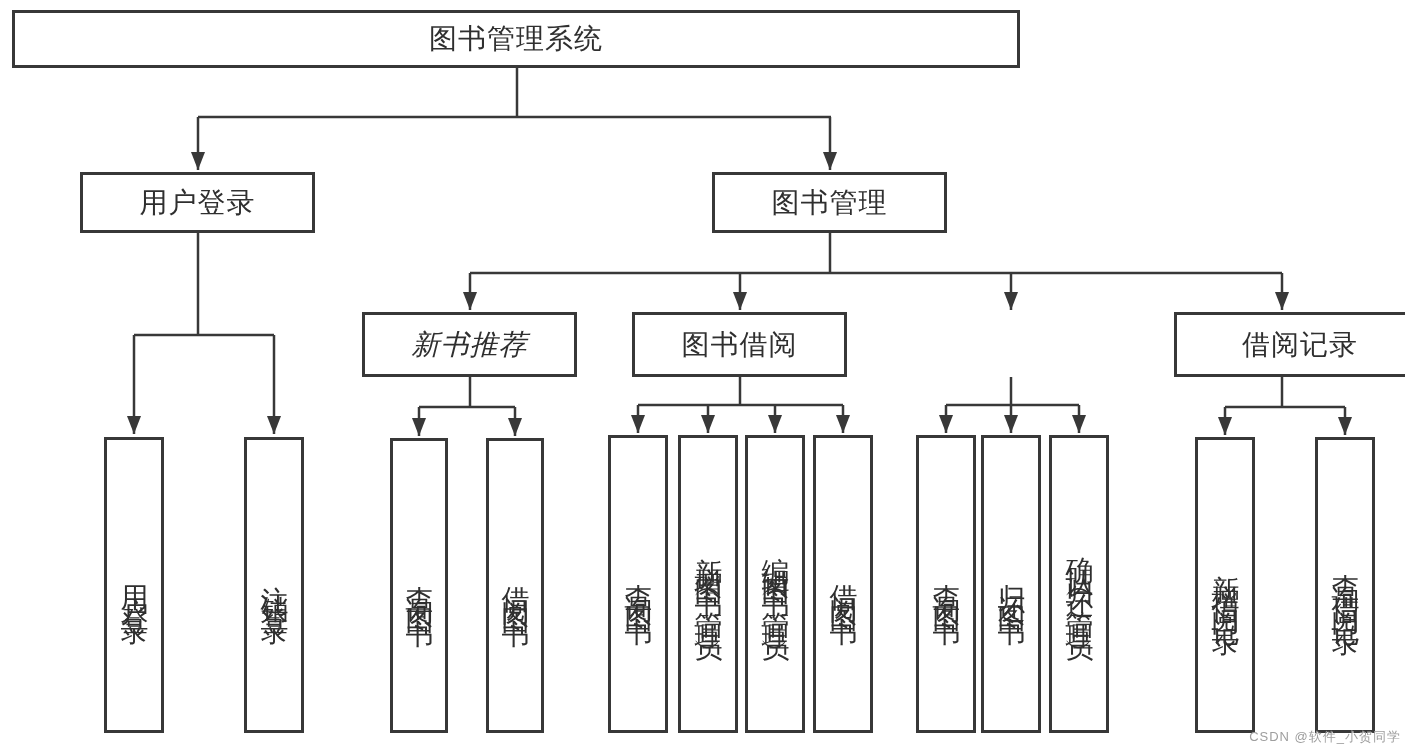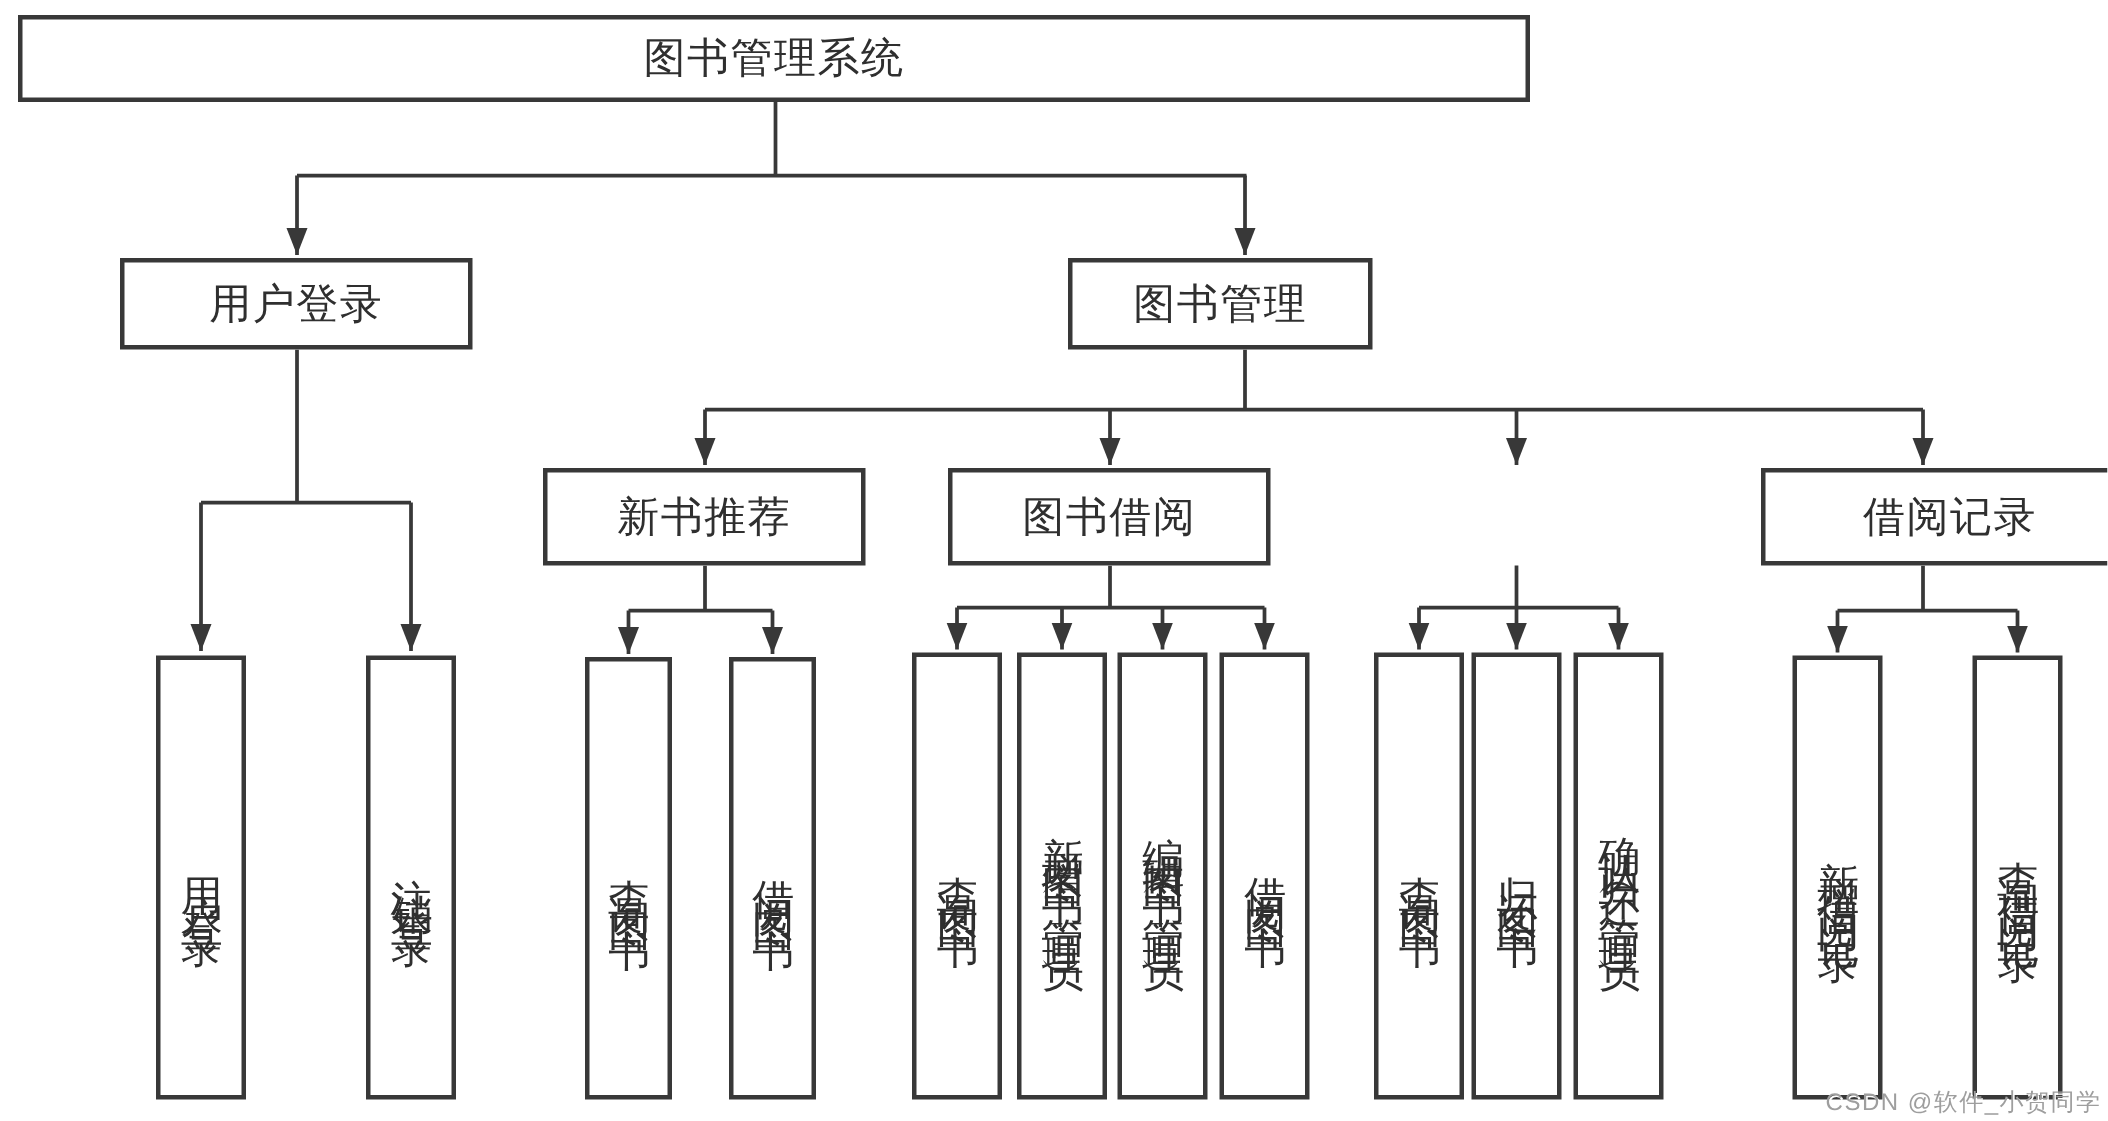--- a/index.html
+++ b/index.html
@@ -45,21 +45,21 @@
     text-orientation: mixed;
     letter-spacing: 11px;
     line-height: 1;
     white-space: nowrap;
   }
   .watermark {
     position: absolute;
     right: 4px;
     bottom: 1px;
     color: #9e9e9e;
-    font-size: 16px;
+    font-size: 13px;
     letter-spacing: 1px;
     z-index: 3;
     text-shadow: 1px 1px 0 #ffffff;
   }
 </style>
 </head>
 <body>
 
 <div class="stage">
 
@@ -109,23 +109,23 @@
       <line x1="1282" y1="377" x2="1282" y2="407"></line>
       <line x1="1225" y1="407" x2="1345" y2="407"></line>
       <line x1="1225" y1="407" x2="1225" y2="435" marker-end="url(#arrowhead)"></line>
       <line x1="1345" y1="407" x2="1345" y2="435" marker-end="url(#arrowhead)"></line>
     </g>
   </svg>
 
   <div class="node" style="left:12px; top:10px; width:1008px; height:58px;">图书管理系统</div>
 
   <div class="node" style="left:80px; top:172px; width:235px; height:61px;">用户登录</div>
-  <div class="node" style="left:712px; top:172px; width:203px; height:61px;">图书管理</div>
+  <div class="node" style="left:712px; top:172px; width:235px; height:61px;">图书管理</div>
 
-  <div class="node" style="left:362px; top:312px; width:215px; height:65px;">新书推荐</div>
+  <div class="node" style="left:362px; top:312px; width:215px; height:65px;font-style:italic;">新书推荐</div>
   <div class="node" style="left:632px; top:312px; width:215px; height:65px;">图书借阅</div>
   <div class="node" style="left:1174px; top:312px; width:252px; height:65px;">借阅记录</div>
 
   <div class="node leaf" style="left:104px; top:437px; width:60px; height:296px;">
     <span class="vtext">用户登录</span>
   </div>
   <div class="node leaf" style="left:244px; top:437px; width:60px; height:296px;">
     <span class="vtext">注销登录</span>
   </div>
 

